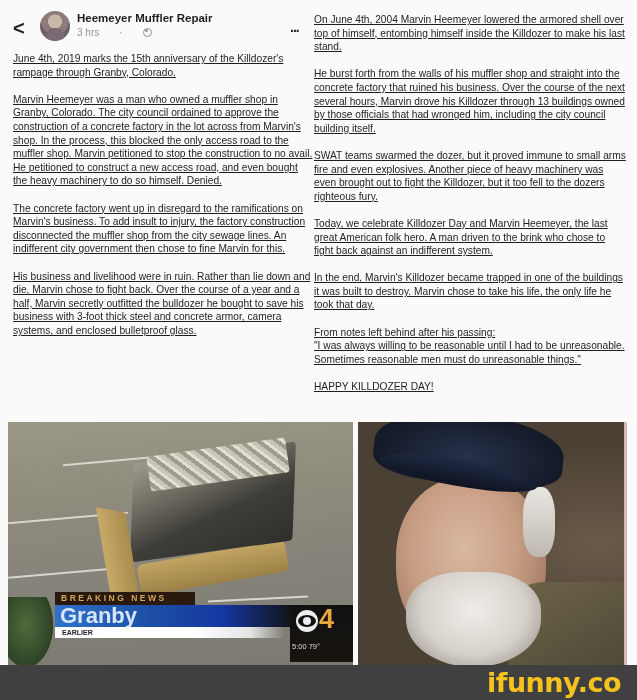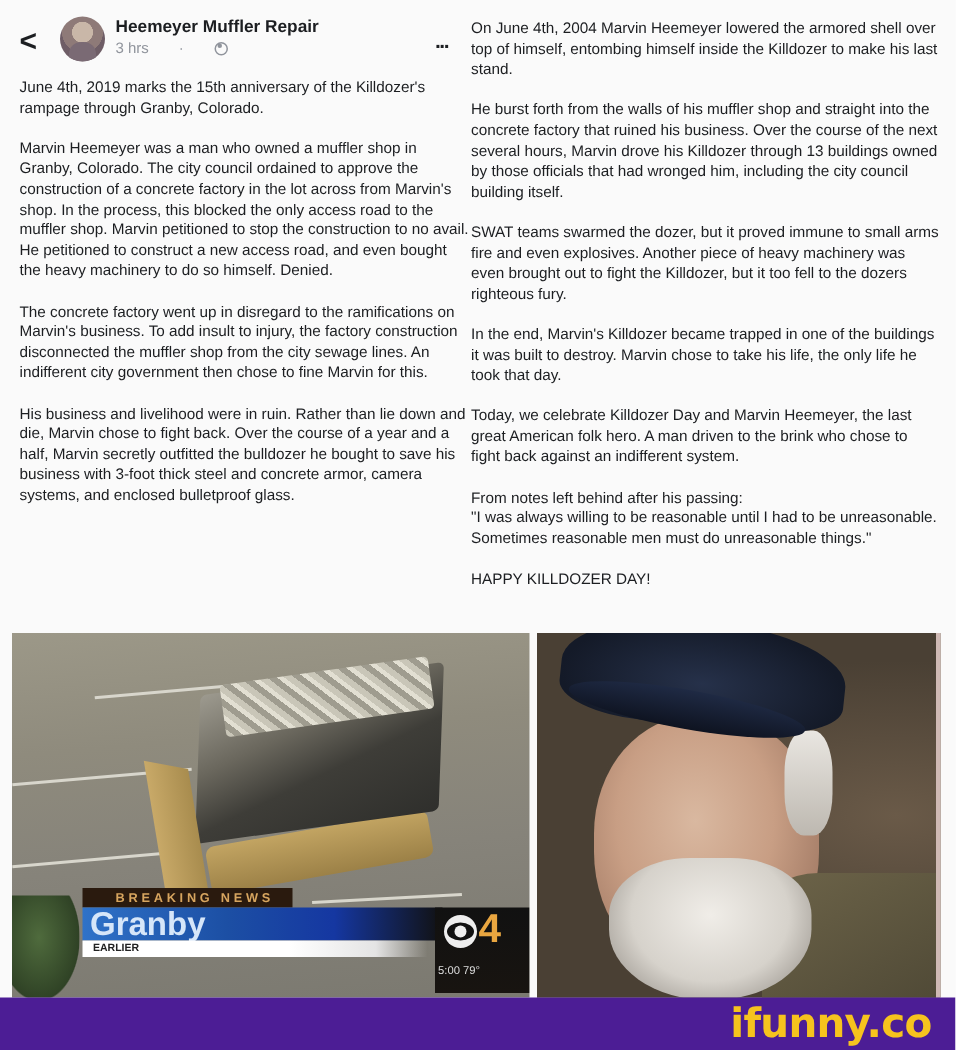--- a/index.html
+++ b/index.html
@@ -15,59 +15,59 @@
       background: radial-gradient(circle at 50% 35%, #c9b7a8 0 28%, #8e7a78 29% 55%, #6e5d66 56%); overflow: hidden; }
     .avatar::after { content: ""; position: absolute; left: 6px; top: 17px; width: 18px; height: 13px; background: #7a6a74; border-radius: 8px 8px 0 0; }
     .page-name { position: absolute; left: 77px; top: 4px; font-size: 11.5px; font-weight: bold; color: #1c1e21; white-space: nowrap; cursor: pointer; }
     .meta { position: absolute; left: 77px; top: 19px; font-size: 10px; color: #90949c; white-space: nowrap; display: flex; align-items: center; gap: 20px; }
     .globe-icon { display: inline-block; width: 9px; height: 9px; border-radius: 50%; border: 1.5px solid #90949c; position: relative; }
     .globe-icon::after { content: ""; position: absolute; left: 1px; top: 0px; width: 3px; height: 3px; background: #90949c; border-radius: 50%; }
     .more-btn { position: absolute; left: 290px; top: 15px; font-size: 14px; letter-spacing: -1px; color: #1c1e21; font-weight: bold; cursor: pointer; line-height: 8px; }
 
     
     .col { position: absolute; font-size: 10.2px; line-height: 13.6px; color: #1c1e21; }
-    .col p { margin-bottom: 13.6px; }
+    .col p { margin-bottom: 13.6px; text-decoration: underline; }
     .col-left { left: 13px; top: 52px; width: 300px; }
     .col-right { left: 314px; top: 13px; width: 312px; }
 
     
     .images { position: absolute; left: 8px; top: 422px; width: 619px; height: 243px; }
     .img-left { position: absolute; left: 0; top: 0; width: 345px; height: 243px; overflow: hidden;
       background: linear-gradient(175deg, #9c9888 0%, #8f8b7d 30%, #86837a 60%, #7b7970 100%); }
     .road-line { position: absolute; height: 2px; background: #d8d6cc; transform: rotate(-5deg); }
     .dozer-body { position: absolute; left: 125px; top: 30px; width: 160px; height: 100px;
       background: linear-gradient(160deg, #9d9a8f 0%, #6a675d 35%, #3e3d38 60%, #2f2f2c 100%); transform: skewX(-10deg) rotate(-8deg); border-radius: 4px; }
     .dozer-top { position: absolute; left: 140px; top: 25px; width: 140px; height: 35px;
       background: repeating-linear-gradient(45deg, #c9c6b8 0 4px, #9f9c8f 4px 8px, #e2dfd2 8px 11px); transform: rotate(-8deg); border-radius: 3px; }
     .dozer-blade { position: absolute; left: 95px; top: 90px; width: 30px; height: 85px; background: linear-gradient(90deg, #c8a968, #a88c4e); transform: skewY(20deg) rotate(-10deg); }
     .dozer-tracks { position: absolute; left: 130px; top: 130px; width: 150px; height: 32px; background: linear-gradient(180deg, #c2a462, #9c8147); transform: rotate(-10deg); border-radius: 6px; }
     .tree { position: absolute; left: 0; top: 175px; width: 45px; height: 70px; background: radial-gradient(ellipse at 40% 40%, #4f6b3d, #2f4225 70%, transparent 72%); }
     .lower-third { position: absolute; left: 47px; top: 170px; width: 298px; height: 70px; }
-    .bn-label { position: absolute; left: 0; top: 0; width: 140px; height: 13px; background: #2a1a0e; color: #d7a55f; font-size: 8.5px; font-weight: bold; letter-spacing: 2.5px; line-height: 13px; padding-left: 22px; }
+    .bn-label { position: absolute; left: 0; top: 0; width: 140px; height: 13px; background: #2a1a0e; color: #d7a55f; font-size: 8.5px; font-weight: bold; letter-spacing: 2.5px; line-height: 13px; padding-left: 6px; }
     .granby-bar { position: absolute; left: 0; top: 13px; width: 240px; height: 22px;
       background: linear-gradient(90deg, #2f72c8 0%, #1c4fa4 40%, #1537a1 70%, #111 100%); color: #d6e6f9; font-size: 22px; font-weight: bold; line-height: 22px; padding-left: 5px; }
     .earlier-bar { position: absolute; left: 0; top: 35px; width: 230px; height: 11px; background: linear-gradient(90deg, #fff 0%, #fff 60%, #e4e4e4 85%, rgba(255,255,255,0) 100%); color: #222; font-size: 7px; font-weight: bold; line-height: 11px; padding-left: 7px; }
     .station-box { position: absolute; left: 235px; top: 13px; width: 63px; height: 57px; background: linear-gradient(180deg, #111 0%, #181410 100%); }
     .cbs-eye { position: absolute; left: 6px; top: 5px; width: 22px; height: 22px; border-radius: 50%; background: #eee; }
     .cbs-eye::before { content: ""; position: absolute; left: 2px; top: 5px; width: 18px; height: 12px; border-radius: 50%; background: #111; }
     .cbs-eye::after { content: ""; position: absolute; left: 7px; top: 7px; width: 8px; height: 8px; border-radius: 50%; background: #eee; }
     .channel-num { position: absolute; left: 29px; top: -1px; font-size: 27px; font-weight: bold; color: #e9a640; line-height: 30px; }
     .time-temp { position: absolute; left: 2px; top: 37px; font-size: 7.5px; color: #dcdcdc; white-space: nowrap; }
 
     .img-right { position: absolute; left: 350px; top: 0; width: 269px; height: 243px; overflow: hidden;
       background: radial-gradient(ellipse at 90% 50%, #6a5a48, #4a4034 60%), #5b4e40; border-right: 3px solid #cfb9b4; }
     .hat { position: absolute; left: 16px; top: -8px; width: 190px; height: 70px; background: radial-gradient(ellipse at 50% 60%, #26314a, #141a28 70%); border-radius: 50% 50% 30% 30%; transform: rotate(6deg); }
     .hat-brim { position: absolute; left: 20px; top: 38px; width: 160px; height: 26px; background: linear-gradient(180deg, #1f2a44, #0e1320); border-radius: 50%; transform: rotate(10deg); }
     .face { position: absolute; left: 38px; top: 55px; width: 150px; height: 175px; background: radial-gradient(ellipse at 45% 40%, #d9b8a0 0%, #c89e84 45%, #a77f69 75%); border-radius: 45% 45% 48% 48%; }
     .beard { position: absolute; left: 48px; top: 150px; width: 135px; height: 95px; background: radial-gradient(ellipse at 50% 40%, #f0ede8 0%, #d6d2cb 55%, #aaa59e 80%); border-radius: 40% 40% 50% 50%; }
     .hair { position: absolute; left: 165px; top: 65px; width: 32px; height: 70px; background: linear-gradient(180deg, #e9e6e1, #bdb8b0); border-radius: 40%; }
     .jacket { position: absolute; left: 150px; top: 160px; width: 125px; height: 90px; background: linear-gradient(150deg, #6d6449, #4e4835); border-radius: 30% 0 0 0; }
 
     
-    .footer-bar { position: absolute; left: 0; top: 665px; width: 637px; height: 35px; background: #4c1d95; }
+    .footer-bar { position: absolute; left: 0; top: 665px; width: 637px; height: 35px; background: #404040; }
     .watermark { position: absolute; right: 16px; top: 3px; font-size: 27px; font-weight: bold; color: #f6c31e; letter-spacing: -0.5px; line-height: 30px; font-family: "DejaVu Sans", sans-serif; }
   </style>
 </head>
 <body>
 
 <div class="page">
 
   <div class="post-header">
     <div class="back-btn">&lt;</div>
     <div class="avatar"></div>
@@ -84,22 +84,22 @@
     <p>June 4th, 2019 marks the 15th anniversary of the Killdozer's rampage through Granby, Colorado.</p>
     <p>Marvin Heemeyer was a man who owned a muffler shop in Granby, Colorado. The city council ordained to approve the construction of a concrete factory in the lot across from Marvin's shop. In the process, this blocked the only access road to the muffler shop. Marvin petitioned to stop the construction to no avail. He petitioned to construct a new access road, and even bought the heavy machinery to do so himself. Denied.</p>
     <p>The concrete factory went up in disregard to the ramifications on Marvin's business. To add insult to injury, the factory construction disconnected the muffler shop from the city sewage lines. An indifferent city government then chose to fine Marvin for this.</p>
     <p>His business and livelihood were in ruin. Rather than lie down and die, Marvin chose to fight back. Over the course of a year and a half, Marvin secretly outfitted the bulldozer he bought to save his business with 3-foot thick steel and concrete armor, camera systems, and enclosed bulletproof glass.</p>
   </div>
 
   <div class="col col-right">
     <p>On June 4th, 2004 Marvin Heemeyer lowered the armored shell over top of himself, entombing himself inside the Killdozer to make his last stand.</p>
     <p>He burst forth from the walls of his muffler shop and straight into the concrete factory that ruined his business. Over the course of the next several hours, Marvin drove his Killdozer through 13 buildings owned by those officials that had wronged him, including the city council building itself.</p>
     <p>SWAT teams swarmed the dozer, but it proved immune to small arms fire and even explosives. Another piece of heavy machinery was even brought out to fight the Killdozer, but it too fell to the dozers righteous fury.</p>
+    <p>Today, we celebrate Killdozer Day and Marvin Heemeyer, the last great American folk hero. A man driven to the brink who chose to fight back against an indifferent system.</p>
     <p>In the end, Marvin's Killdozer became trapped in one of the buildings it was built to destroy. Marvin chose to take his life, the only life he took that day.</p>
-    <p>Today, we celebrate Killdozer Day and Marvin Heemeyer, the last great American folk hero. A man driven to the brink who chose to fight back against an indifferent system.</p>
     <p style="white-space: pre-line;">From notes left behind after his passing:
 "I was always willing to be reasonable until I had to be unreasonable. Sometimes reasonable men must do unreasonable things."</p>
     <p>HAPPY KILLDOZER DAY!</p>
   </div>
 
   <div class="images">
     <div class="img-left">
       <div class="road-line" style="left:55px;top:38px;width:95px;"></div>
       <div class="road-line" style="left:0;top:95px;width:120px;"></div>
       <div class="road-line" style="left:0;top:150px;width:110px;"></div>

